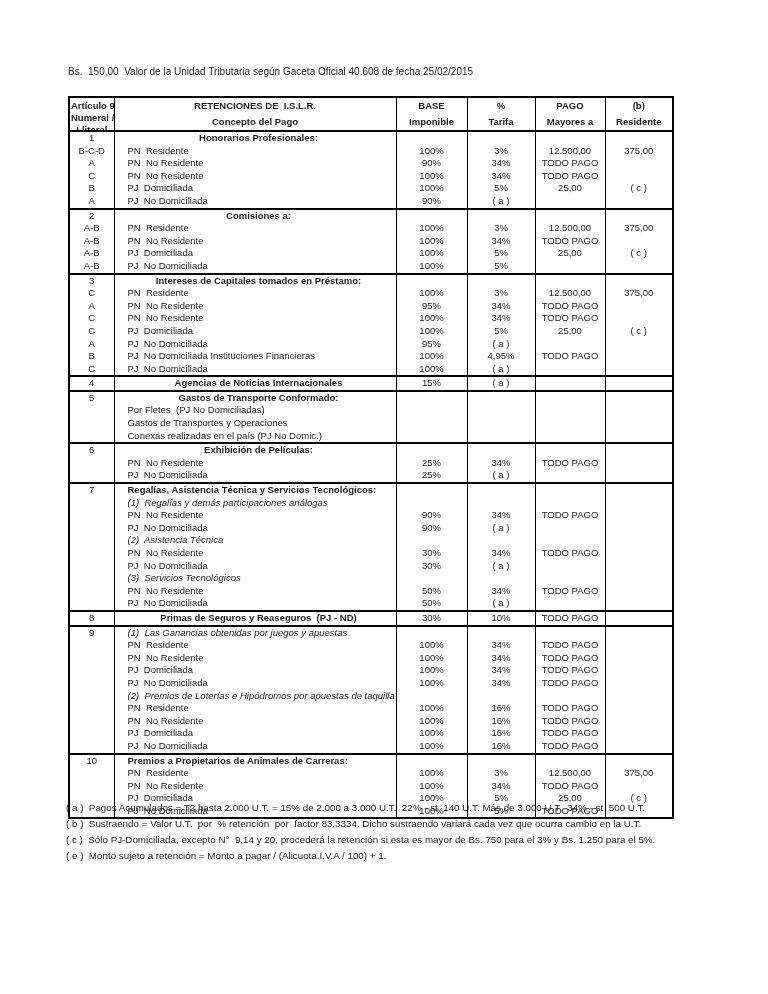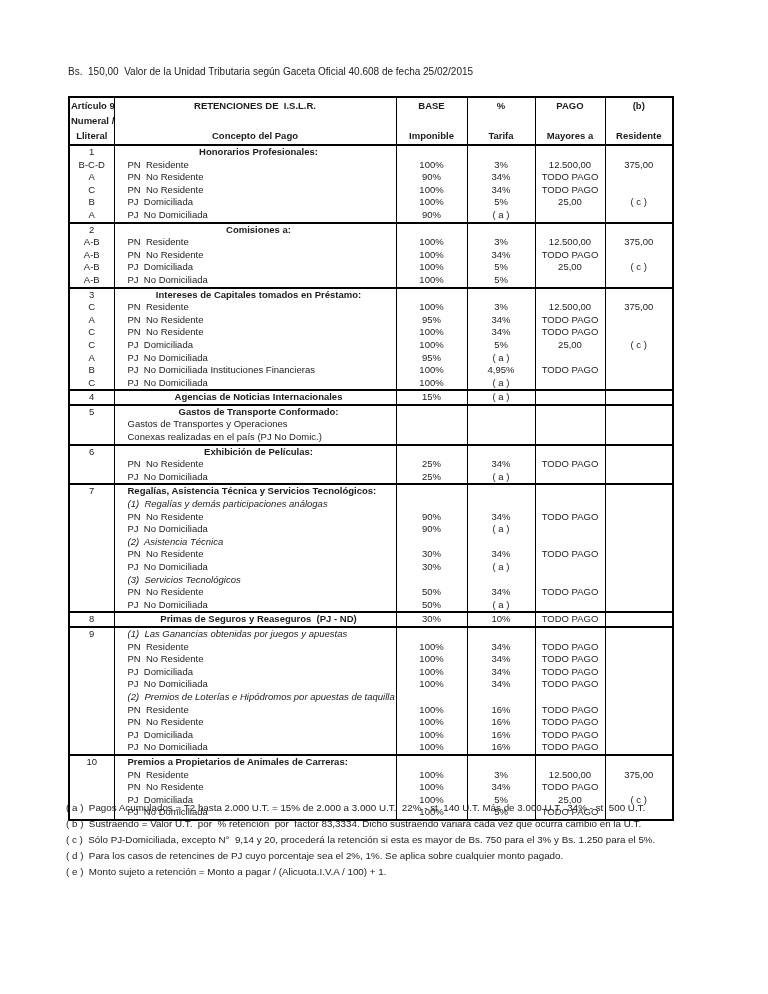--- a/index.html
+++ b/index.html
@@ -18,21 +18,21 @@
     width: 604px; border-collapse: collapse; table-layout: fixed;
     border: 2px solid #000;
   }
   table.ret th, table.ret td {
     border-left: 1.2px solid #000; border-right: 1.2px solid #000;
     font-size: 9.5px; color: #1c1c1c; overflow: hidden;
   }
   thead th { border-bottom: 2px solid #000; font-weight: bold; vertical-align: top; }
   .stack {
     display: flex; flex-direction: column; justify-content: space-between;
-    height: 46px; padding: 2px 1px 2px 1px; text-align: center;
+    height: 32px; padding: 2px 1px 2px 1px; text-align: center;
   }
   .stack div { line-height: 12px; white-space: pre; }
   tbody td { height: 12.6px; line-height: 12.6px; padding: 0; }
   tr.sec td { border-top: 2px solid #000; }
   td.c1 { text-align: center; }
   td.cn { text-align: center; }
   td.c2 { text-align: left; padding-left: 13px; white-space: pre; }
   td.c2.tc { text-align: center; font-weight: bold; padding-left: 7px; }
   td.c2.tl { font-weight: bold; }
   td.c2.it { font-weight: normal; font-style: italic; }
@@ -262,20 +262,28 @@
       <tr class="sec">
         <td class="c1">5</td>
         <td class="c2 tc">Gastos de Transporte Conformado:</td>
         <td class="cn"></td>
         <td class="cn"></td>
         <td class="cn"></td>
         <td class="cn"></td>
       </tr>
       <tr>
         <td class="c1"></td>
+        <td class="c2">Por Fletes  (PJ No Domiciliadas)</td>
+        <td class="cn"></td>
+        <td class="cn"></td>
+        <td class="cn"></td>
+        <td class="cn"></td>
+      </tr>
+      <tr>
+        <td class="c1"></td>
         <td class="c2">Gastos de Transportes y Operaciones</td>
         <td class="cn"></td>
         <td class="cn"></td>
         <td class="cn"></td>
         <td class="cn"></td>
       </tr>
       <tr>
         <td class="c1"></td>
         <td class="c2">Conexas realizadas en el país (PJ No Domic.)</td>
         <td class="cn"></td>
@@ -515,15 +523,14 @@
         <td class="cn">TODO PAGO</td>
         <td class="cn"></td>
       </tr>
     </tbody>
 </table>
 
 <div class="footnotes">
   <div>( a )  Pagos Acumulados = T2 hasta 2.000 U.T. = 15% de 2.000 a 3.000 U.T.  22% - st  140 U.T. Más de 3.000 U.T.  34% - st  500 U.T.</div>
   <div>( b )  Sustraendo = Valor U.T.  por  % retención  por  factor 83,3334. Dicho sustraendo variará cada vez que ocurra cambio en la U.T.</div>
   <div>( c )  Sólo PJ-Domiciliada, excepto N°  9,14 y 20, procederá la retención si esta es mayor de Bs. 750 para el 3% y Bs. 1.250 para el 5%.</div>
-  <div>( d )  Para los casos de retencines de PJ cuyo porcentaje sea el 2%, 1%. Se aplica sobre cualquier monto pagado.</div>
   <div>( e )  Monto sujeto a retención = Monto a pagar / (Alicuota.I.V.A / 100) + 1.</div>
 </div>
 
 </body></html>

